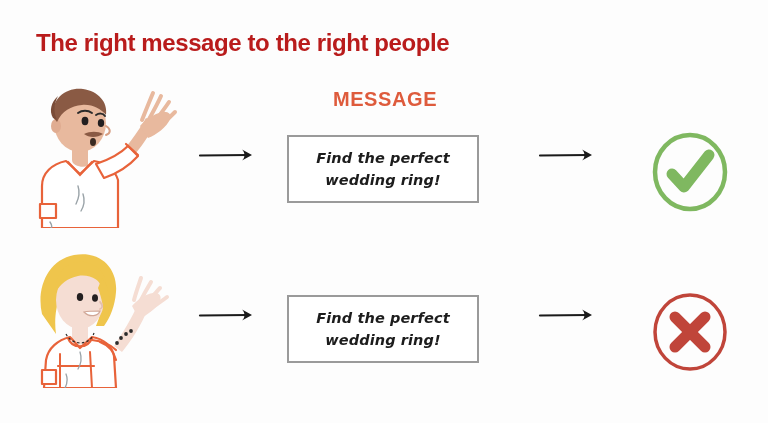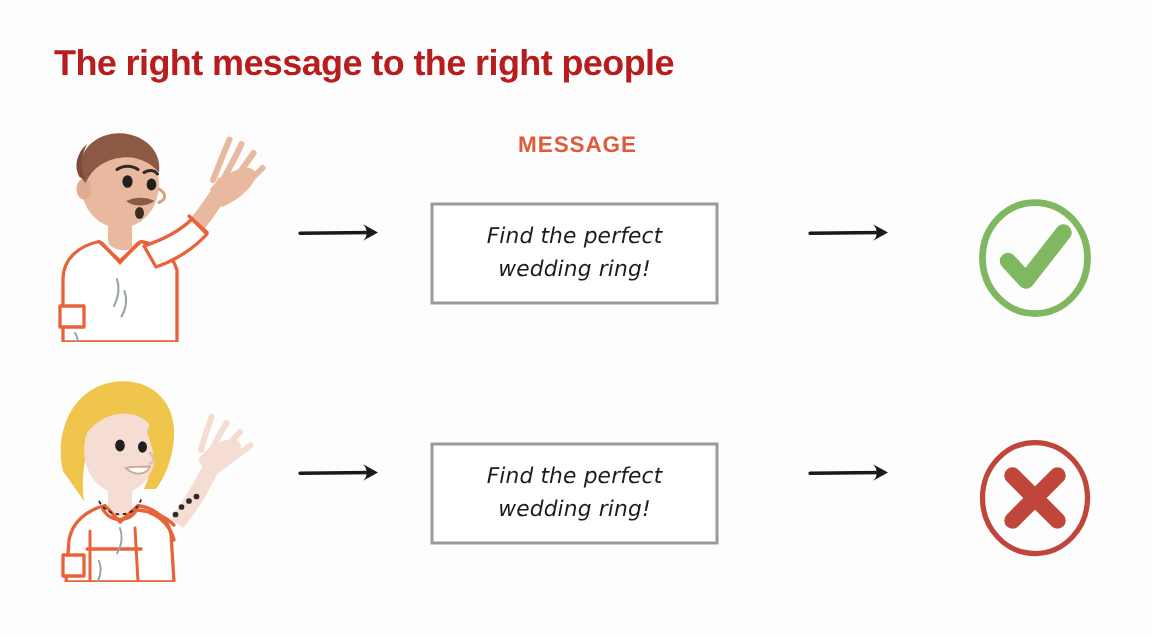--- a/index.html
+++ b/index.html
@@ -35,32 +35,33 @@
     white-space: nowrap;
   }
 
   
   .message-header {
     position: absolute;
     left: 287px;
     top: 88px;
     width: 196px;
     text-align: center;
-    font-size: 15px;
+    font-size: 20px;
     font-weight: bold;
     color: #de5b3c;
     letter-spacing: 0.6px;
   }
 
   
   .row {
     position: absolute;
     left: 0;
     width: 768px;
     height: 150px;
+    font-weight: bold;
   }
   .row-top    { top: 80px; }
   .row-bottom { top: 240px; }
 
   
   .person {
     position: absolute;
     left: 22px;
     top: 2px;
     width: 160px;

